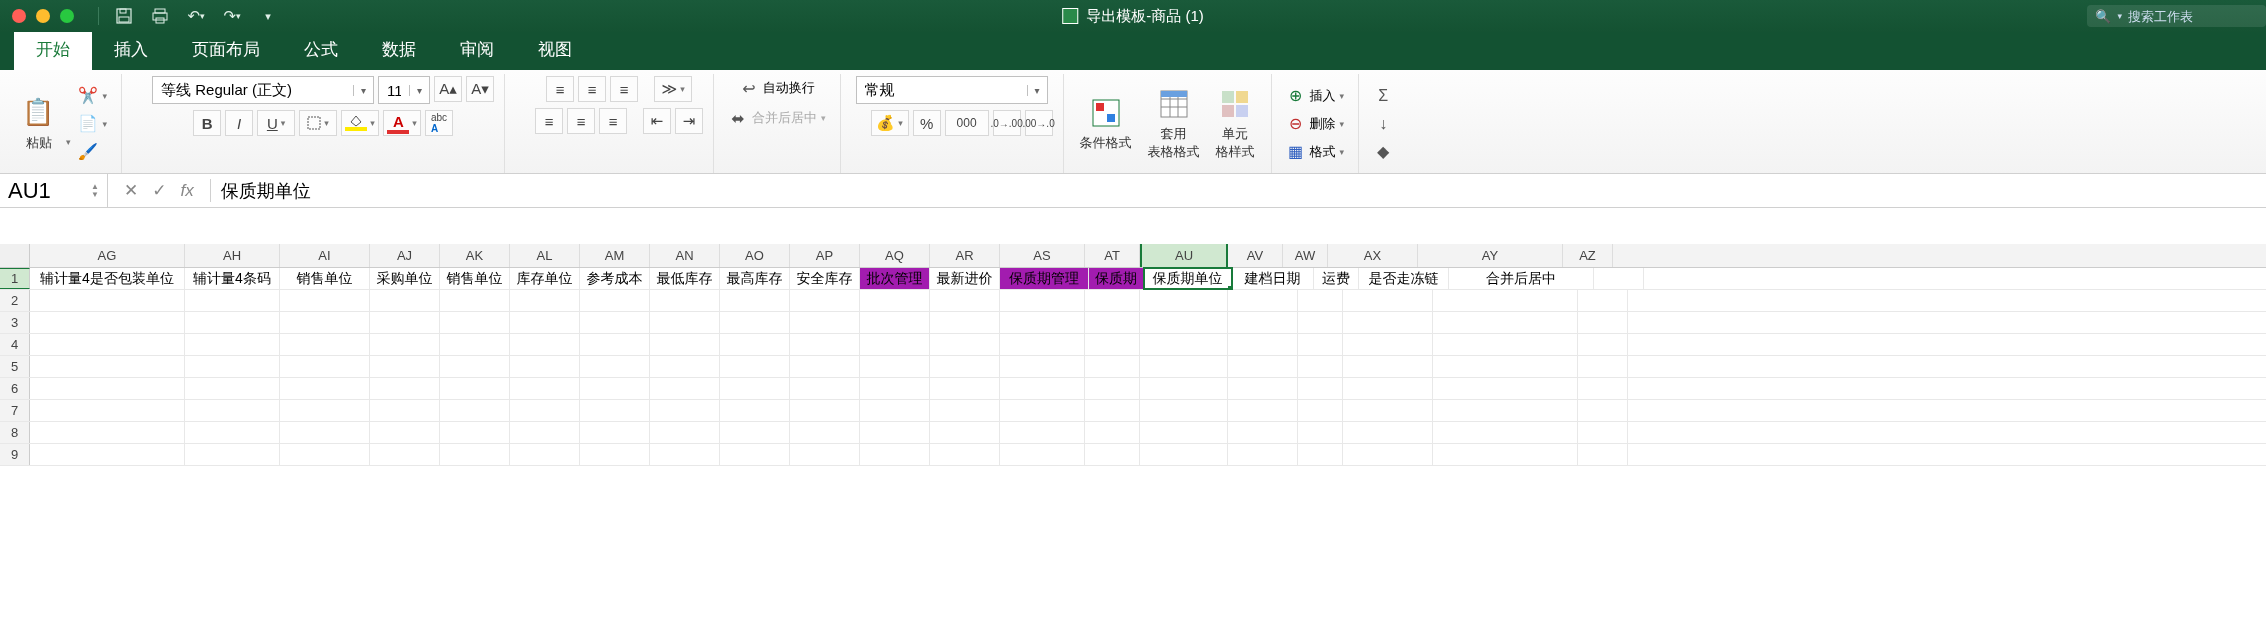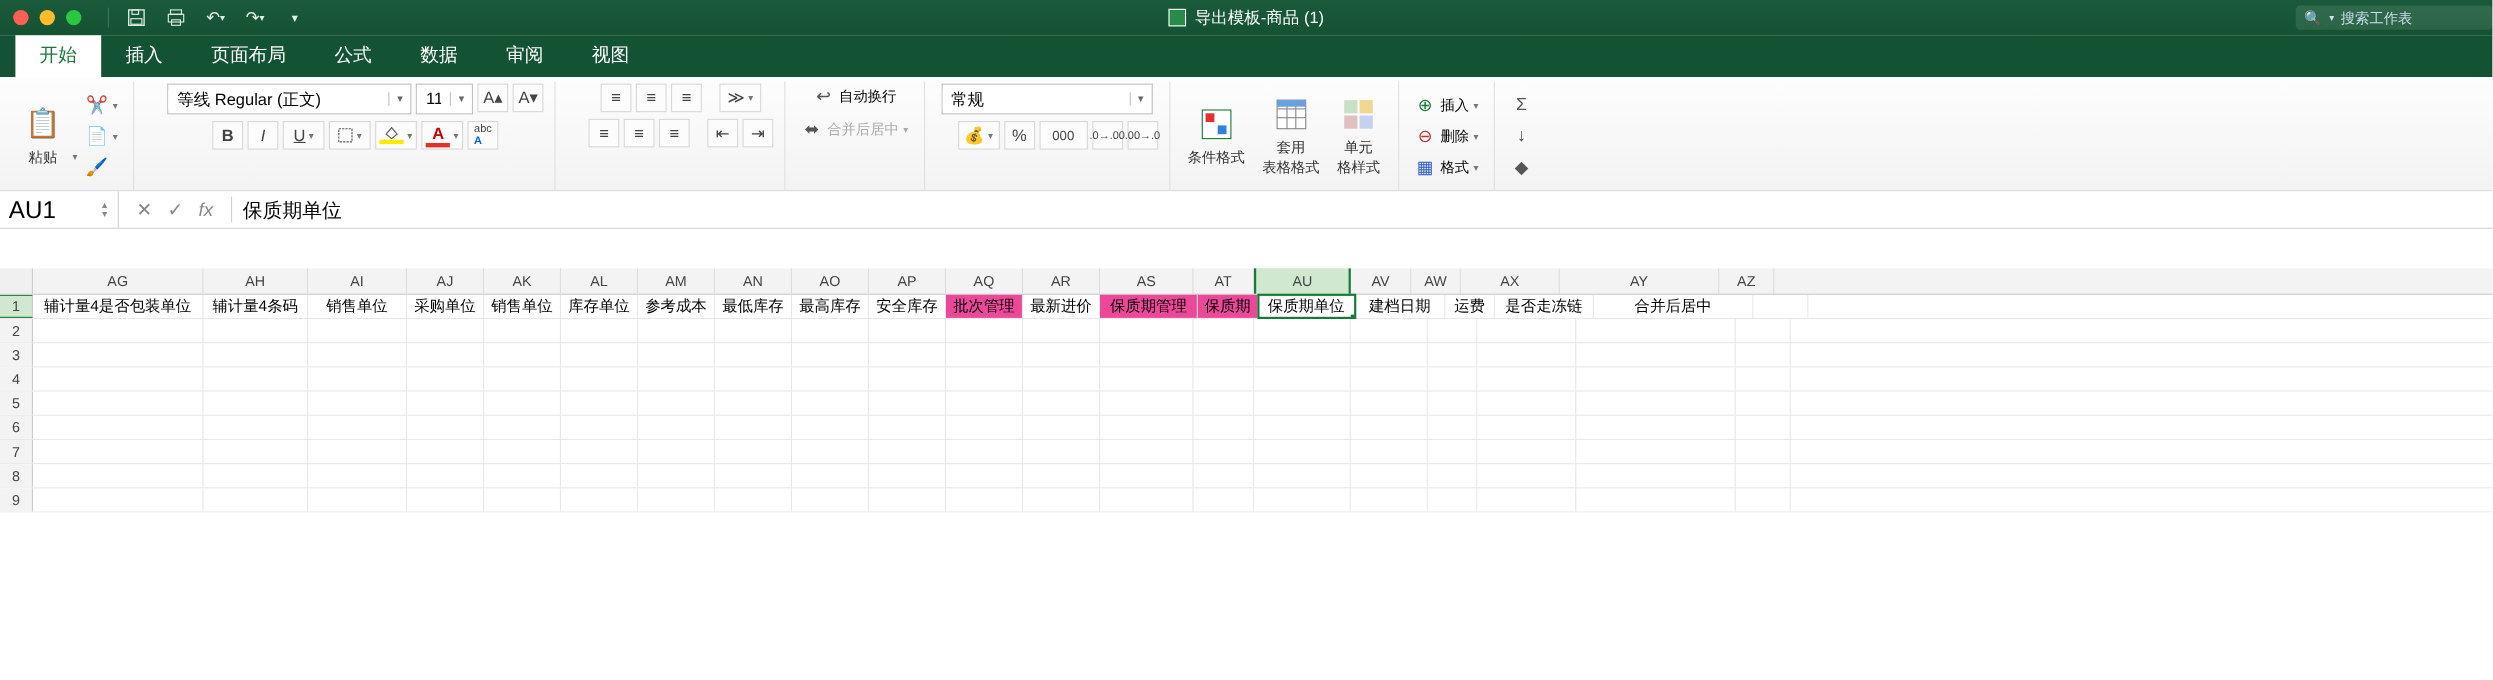--- a/index.html
+++ b/index.html
@@ -61,21 +61,21 @@
   .grid-wrap { position: relative; margin-top: 36px; }
   .corner { position: absolute; left: 0; top: 0; width: 30px; height: 24px; background: #f0f0f0; border-right: 1px solid #ccc; border-bottom: 1px solid #ccc; }
   .colhdr { display: flex; margin-left: 30px; height: 24px; background: #f3f3f3; border-bottom: 1px solid #ccc; }
   .ch { border-right: 1px solid #ddd; display: flex; align-items: center; justify-content: center; font-size: 13px; color: #444; cursor: pointer; }
   .ch.active { background: #d0e8d0; border-left:2px solid #187a3a; border-right:2px solid #187a3a;}
   .rows { }
   .row { display: flex; height: 22px; border-bottom: 1px solid #e8e8e8; }
   .rh { width: 30px; background: #f3f3f3; border-right: 1px solid #ccc; display: flex; align-items: center; justify-content: center; font-size: 13px; color: #444; cursor: pointer; }
   .rh.active { background: #d0e8d0; border-top:1px solid #187a3a; border-bottom:1px solid #187a3a;}
   .cell { border-right: 1px solid #e8e8e8; display: flex; align-items: center; justify-content: center; font-size: 14px; padding: 0 4px; overflow: hidden; white-space: nowrap; }
-  .cell.hl { background: #ec4899; text-align: right; }
+  .cell.hl { background: #a21caf; text-align: right; }
   .cell.sel { outline: 2px solid #187a3a; outline-offset: -1px; z-index: 2; position: relative; }
   .cell.sel::after{content:"";position:absolute;right:-3px;bottom:-3px;width:6px;height:6px;background:#187a3a;}
   
   svg { display: block; }
 </style>
 </head>
 <body>
 
 <div class="titlebar">
   <div class="traffic">

